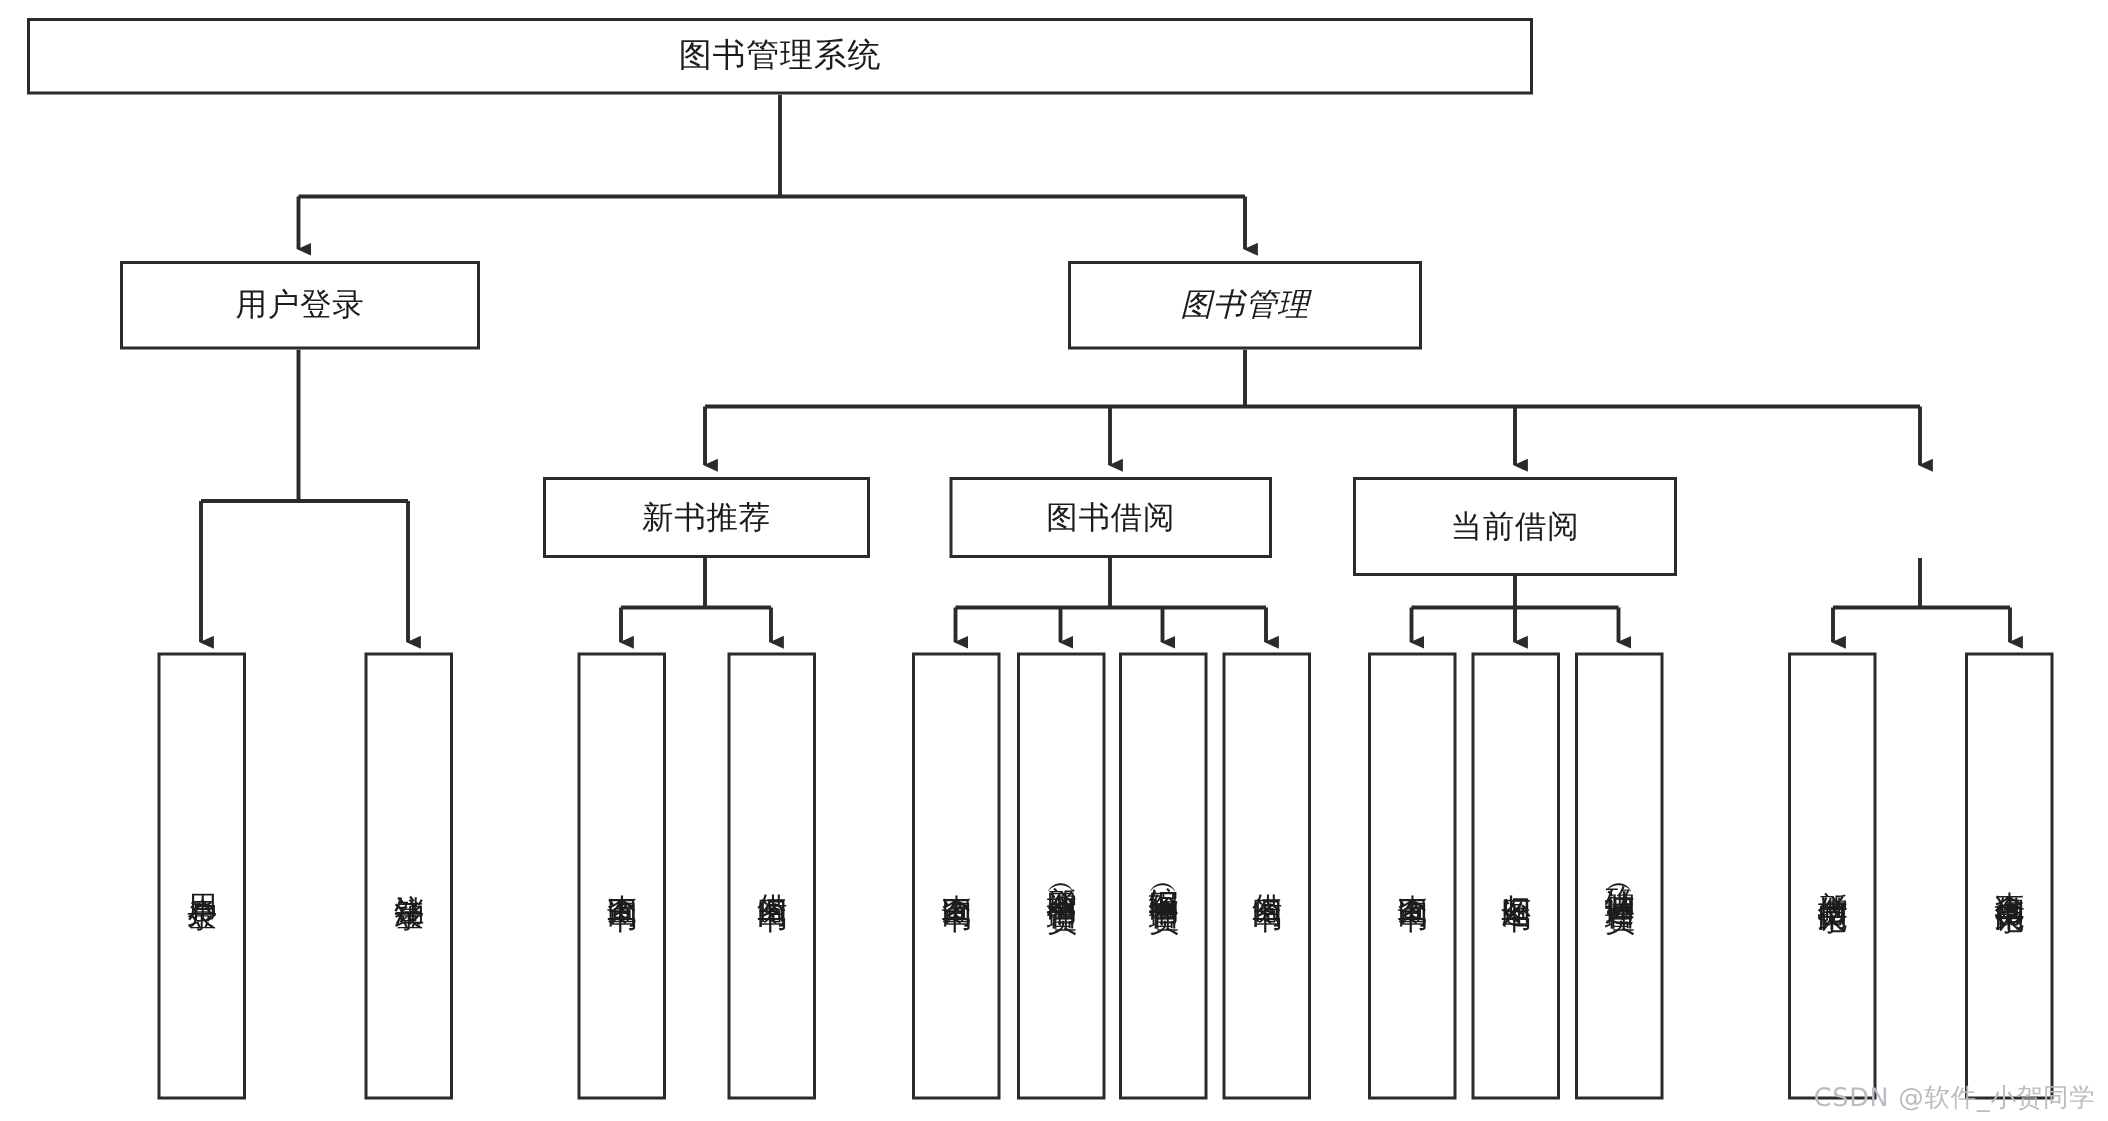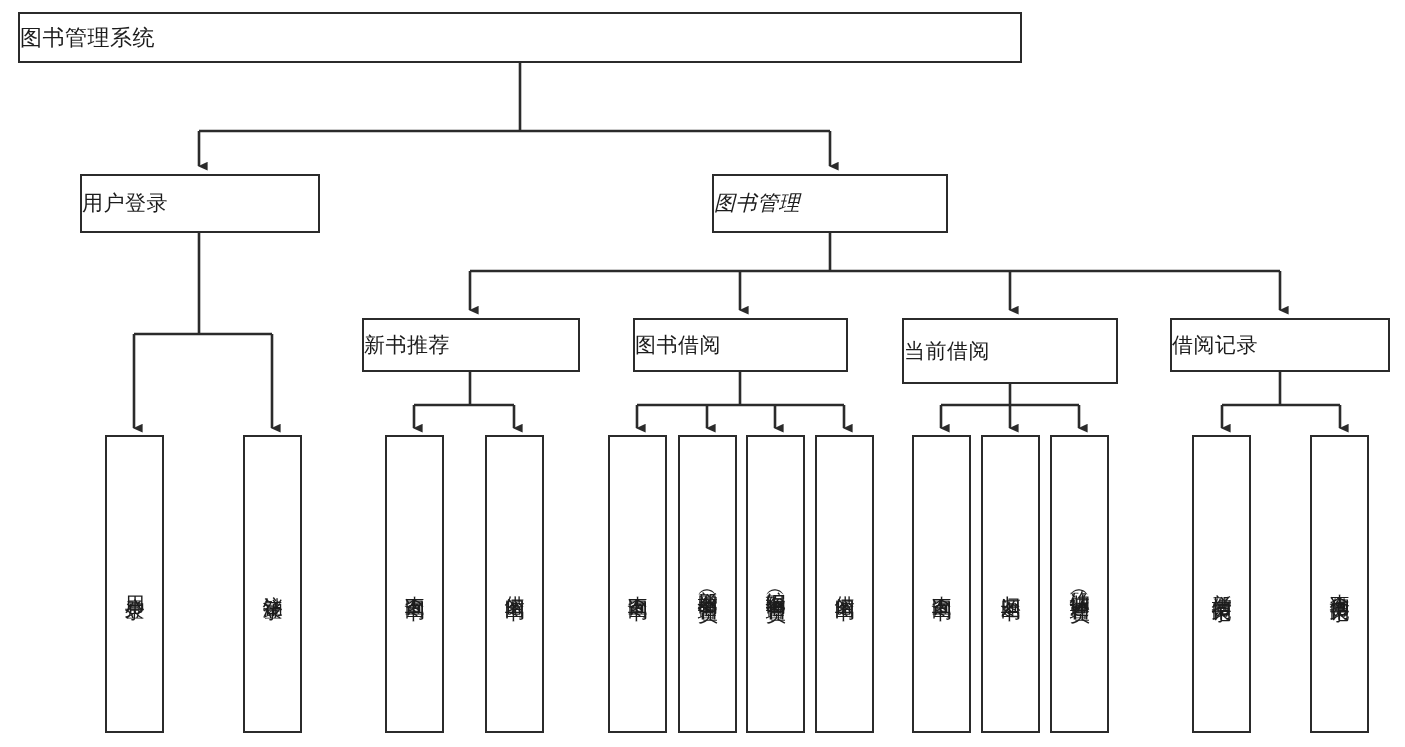--- a/index.html
+++ b/index.html
@@ -23,21 +23,21 @@
     height: 747px;
     pointer-events: none;
   }
   .node {
     position: absolute;
     box-sizing: border-box;
     border: 2px solid #2b2b2b;
     background: #ffffff;
     display: flex;
     align-items: center;
-    justify-content: flex-start;
+    justify-content: center;
     color: #1c1c1c;
   }
   .node .label {
     font-size: 21px;
     line-height: 1.15;
     letter-spacing: 0.5px;
     white-space: nowrap;
   }
   .node.root .label { font-size: 22px; }
   .node.leaf {
@@ -132,23 +132,20 @@
 
   <div class="node" style="left:362px; top:318px; width:218px; height:54px;">
     <span class="label">新书推荐</span>
   </div>
   <div class="node" style="left:633px; top:318px; width:215px; height:54px;">
     <span class="label">图书借阅</span>
   </div>
   <div class="node" style="left:902px; top:318px; width:216px; height:66px;">
     <span class="label">当前借阅</span>
   </div>
-  <div class="node" style="left:1170px; top:318px; width:220px; height:54px;">
-    <span class="label">借阅记录</span>
-  </div>
 
   <div class="node leaf" style="left:105px; top:435px; width:59px; height:298px;">
     <span class="label">用户登录</span>
   </div>
   <div class="node leaf" style="left:243px; top:435px; width:59px; height:298px;">
     <span class="label">注销登录</span>
   </div>
 
   <div class="node leaf" style="left:385px; top:435px; width:59px; height:298px;">
     <span class="label">查询图书</span>
@@ -180,14 +177,15 @@
     <span class="label">确认归还（管理员）</span>
   </div>
 
   <div class="node leaf" style="left:1192px; top:435px; width:59px; height:298px;">
     <span class="label">新增借阅记录</span>
   </div>
   <div class="node leaf" style="left:1310px; top:435px; width:59px; height:298px;">
     <span class="label">查询借阅记录</span>
   </div>
 
+  <div class="watermark">CSDN @软件_小贺同学</div>
 
 </div>
 
 </body></html>

